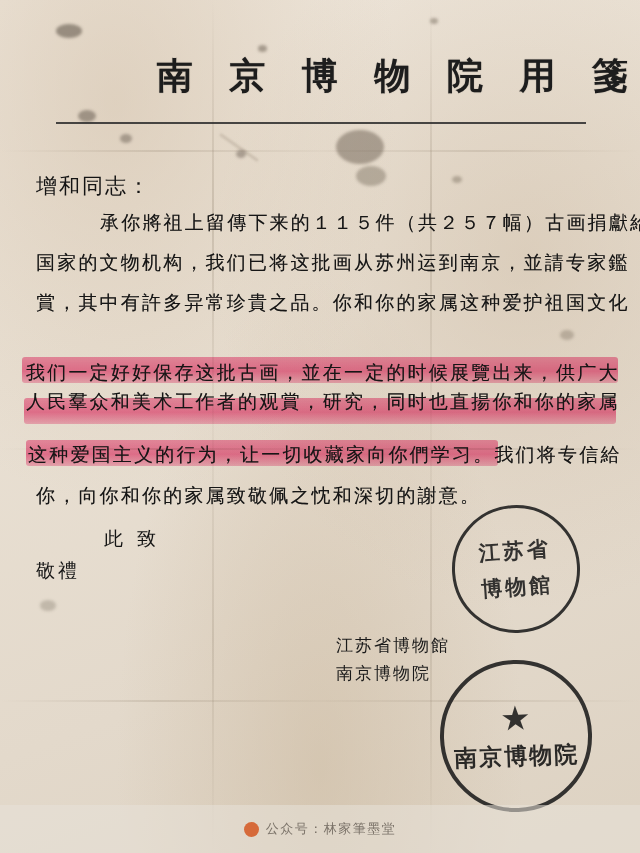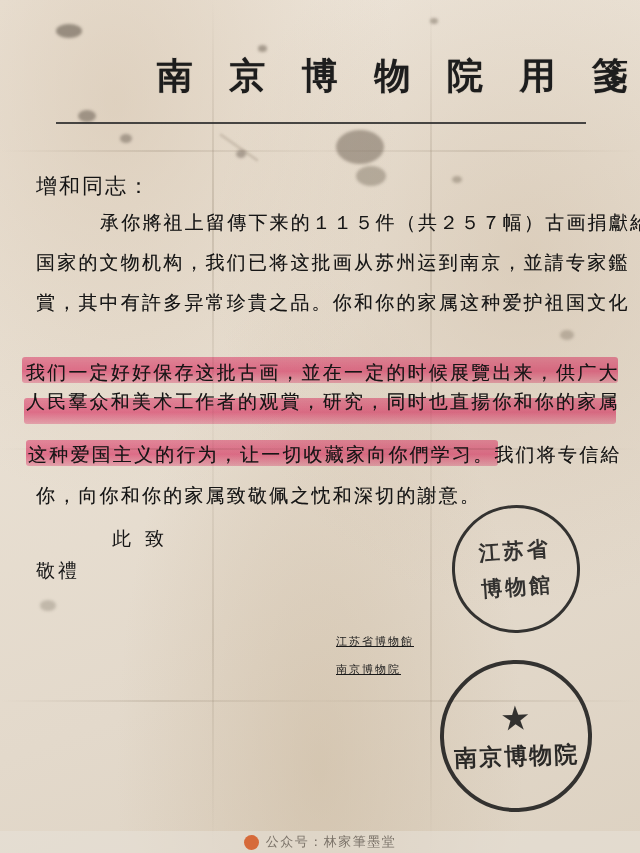--- a/index.html
+++ b/index.html
@@ -148,33 +148,32 @@
     font-size: 23px;
     letter-spacing: 2px;
     color: #121212;
     font-weight: 700;
   }
 
   
   .sig {
     position: absolute;
     font-family: "DejaVu Serif", serif;
-    font-size: 11px;
+    font-size: 17px;
     letter-spacing: 2px;
     color: #1a1a1a;
-    text-decoration: underline;
   }
 
   
   #watermark {
     position: absolute;
     left: 0;
     bottom: 0;
     width: 100%;
-    height: 22px;
+    height: 48px;
     background: rgba(232,226,216,0.55);
     display: flex;
     align-items: center;
     justify-content: center;
     gap: 7px;
   }
   #watermark .wm-dot {
     width: 15px;
     height: 15px;
     border-radius: 50%;
@@ -238,21 +237,21 @@
   <div class="hl" style="top:440px;left:26px;width:472px;height:26px;"></div>
 
   <div class="line body-line indent2" style="top:210px;">承你將祖上留傳下来的１１５件（共２５７幅）古画捐獻給</div>
   <div class="line body-line" style="top:250px;">国家的文物机构，我们已将这批画从苏州运到南京，並請专家鑑</div>
   <div class="line body-line" style="top:290px;">賞，其中有許多异常珍貴之品。你和你的家属这种爱护祖国文化</div>
   <div class="line body-line" style="top:360px;left:26px;">我们一定好好保存这批古画，並在一定的时候展覽出来，供广大</div>
   <div class="line body-line" style="top:389px;left:26px;">人民羣众和美术工作者的观賞，研究，同时也直揚你和你的家属</div>
   <div class="line body-line" style="top:483px;">你，向你和你的家属致敬佩之忱和深切的謝意。</div>
   <div class="line body-line" style="top:442px;left:28px;">这种爱国主义的行为，让一切收藏家向你們学习。我们将专信給</div>
 
-  <div class="line" style="top:526px;left:112px;font-size:19px;letter-spacing:4px;">此 致</div>
+  <div class="line" style="top:526px;left:104px;font-size:19px;letter-spacing:4px;">此 致</div>
   <div class="line" style="top:558px;left:24px;font-size:19px;letter-spacing:3px;margin-left:12px;">敬禮</div>
 
   <div class="sig" style="top:634px;left:336px;">江苏省博物館</div>
   <div class="sig" style="top:662px;left:336px;">南京博物院</div>
 
 
   <div class="stamp" id="stamp-jiangsu">
     <div class="s-top">江苏省</div>
     <div class="s-bot">博物館</div>
   </div>

